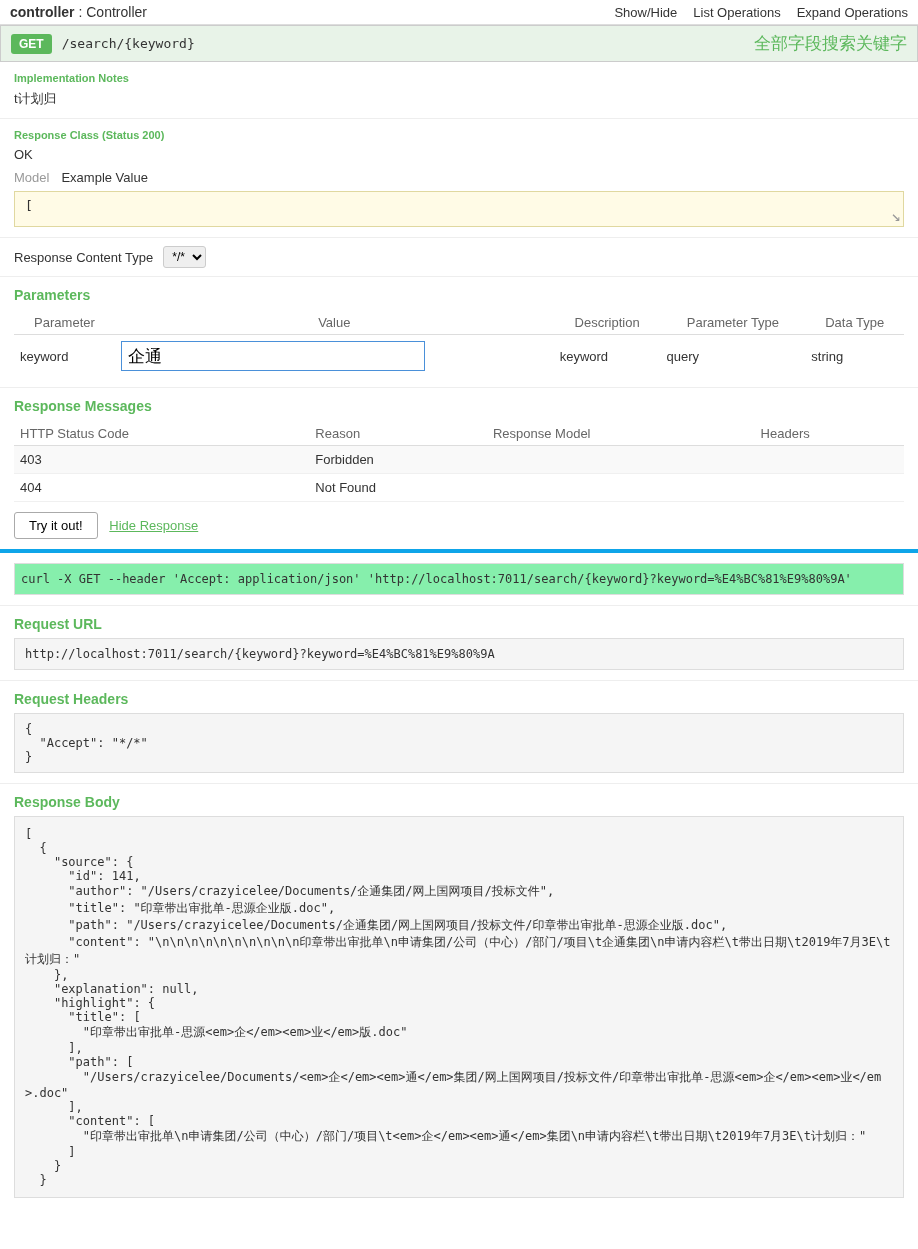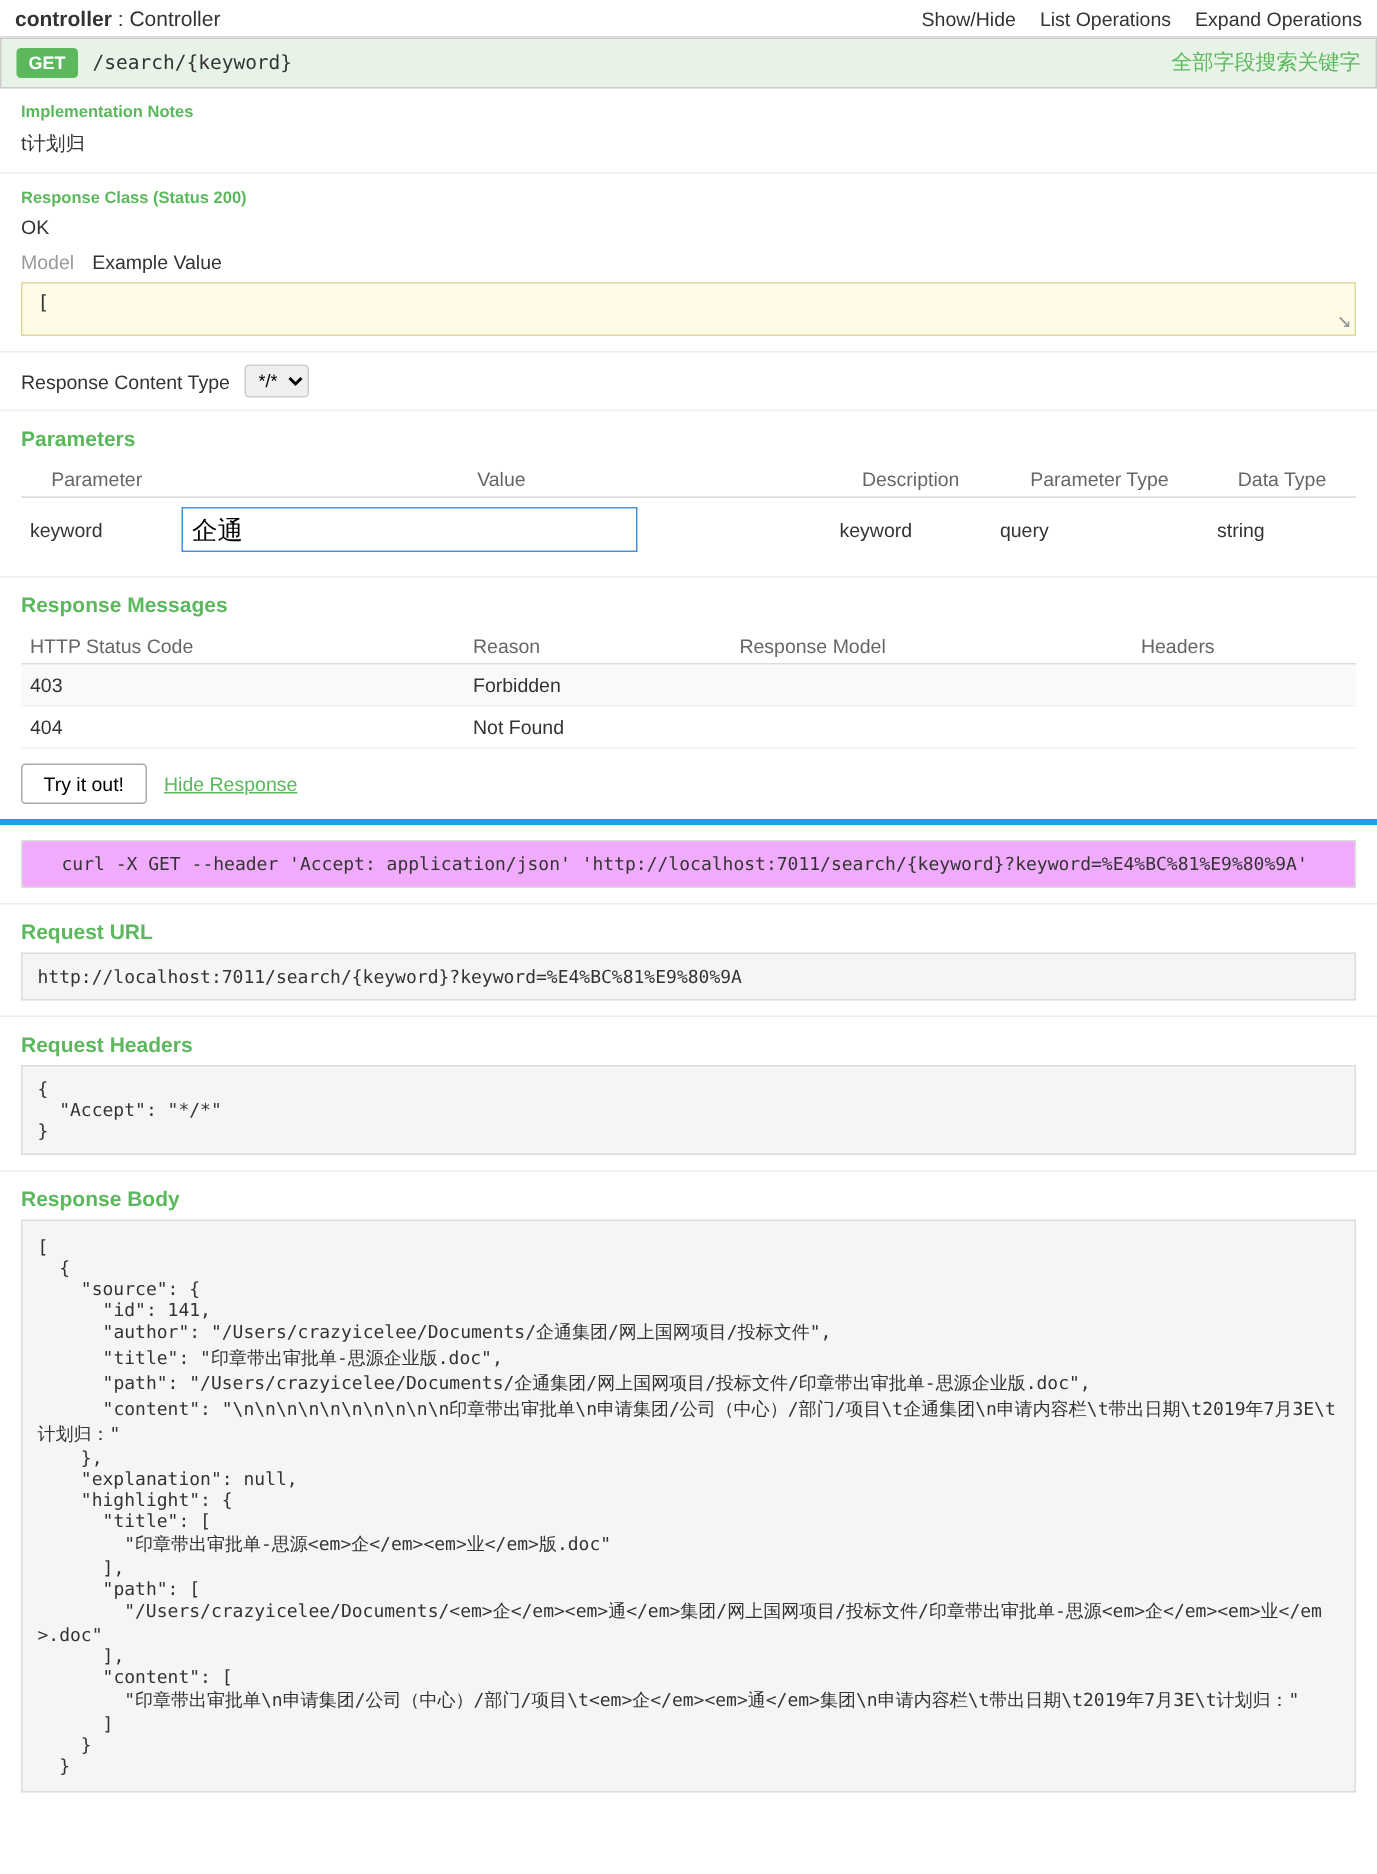--- a/index.html
+++ b/index.html
@@ -51,21 +51,21 @@
       border-radius: 3px;
       margin-right: 10px;
     }
     .endpoint-path {
       font-family: monospace;
       font-size: 13px;
       color: #333;
     }
     .search-label {
       color: #5cb85c;
-      font-size: 14px;
+      font-size: 17px;
     }
     
     .section {
       padding: 10px 14px;
       border-bottom: 1px solid #eee;
     }
     .section-title {
       color: #5cb85c;
       font-size: 11px;
       font-weight: bold;
@@ -211,23 +211,23 @@
       padding: 10px 14px;
       border-bottom: 1px solid #eee;
     }
     .curl-title {
       color: #5cb85c;
       font-size: 14px;
       font-weight: bold;
       margin-bottom: 6px;
     }
     .code-box {
-      background: #f0abfc;
+      background: #86efac;
       border: 1px solid #ddd;
-      padding: 8px 26px;
+      padding: 8px 6px;
       font-family: monospace;
       font-size: 12px;
       color: #333;
       word-break: break-all;
       white-space: pre-wrap;
     }
     
     .request-url-section {
       padding: 10px 14px;
       border-bottom: 1px solid #eee;

